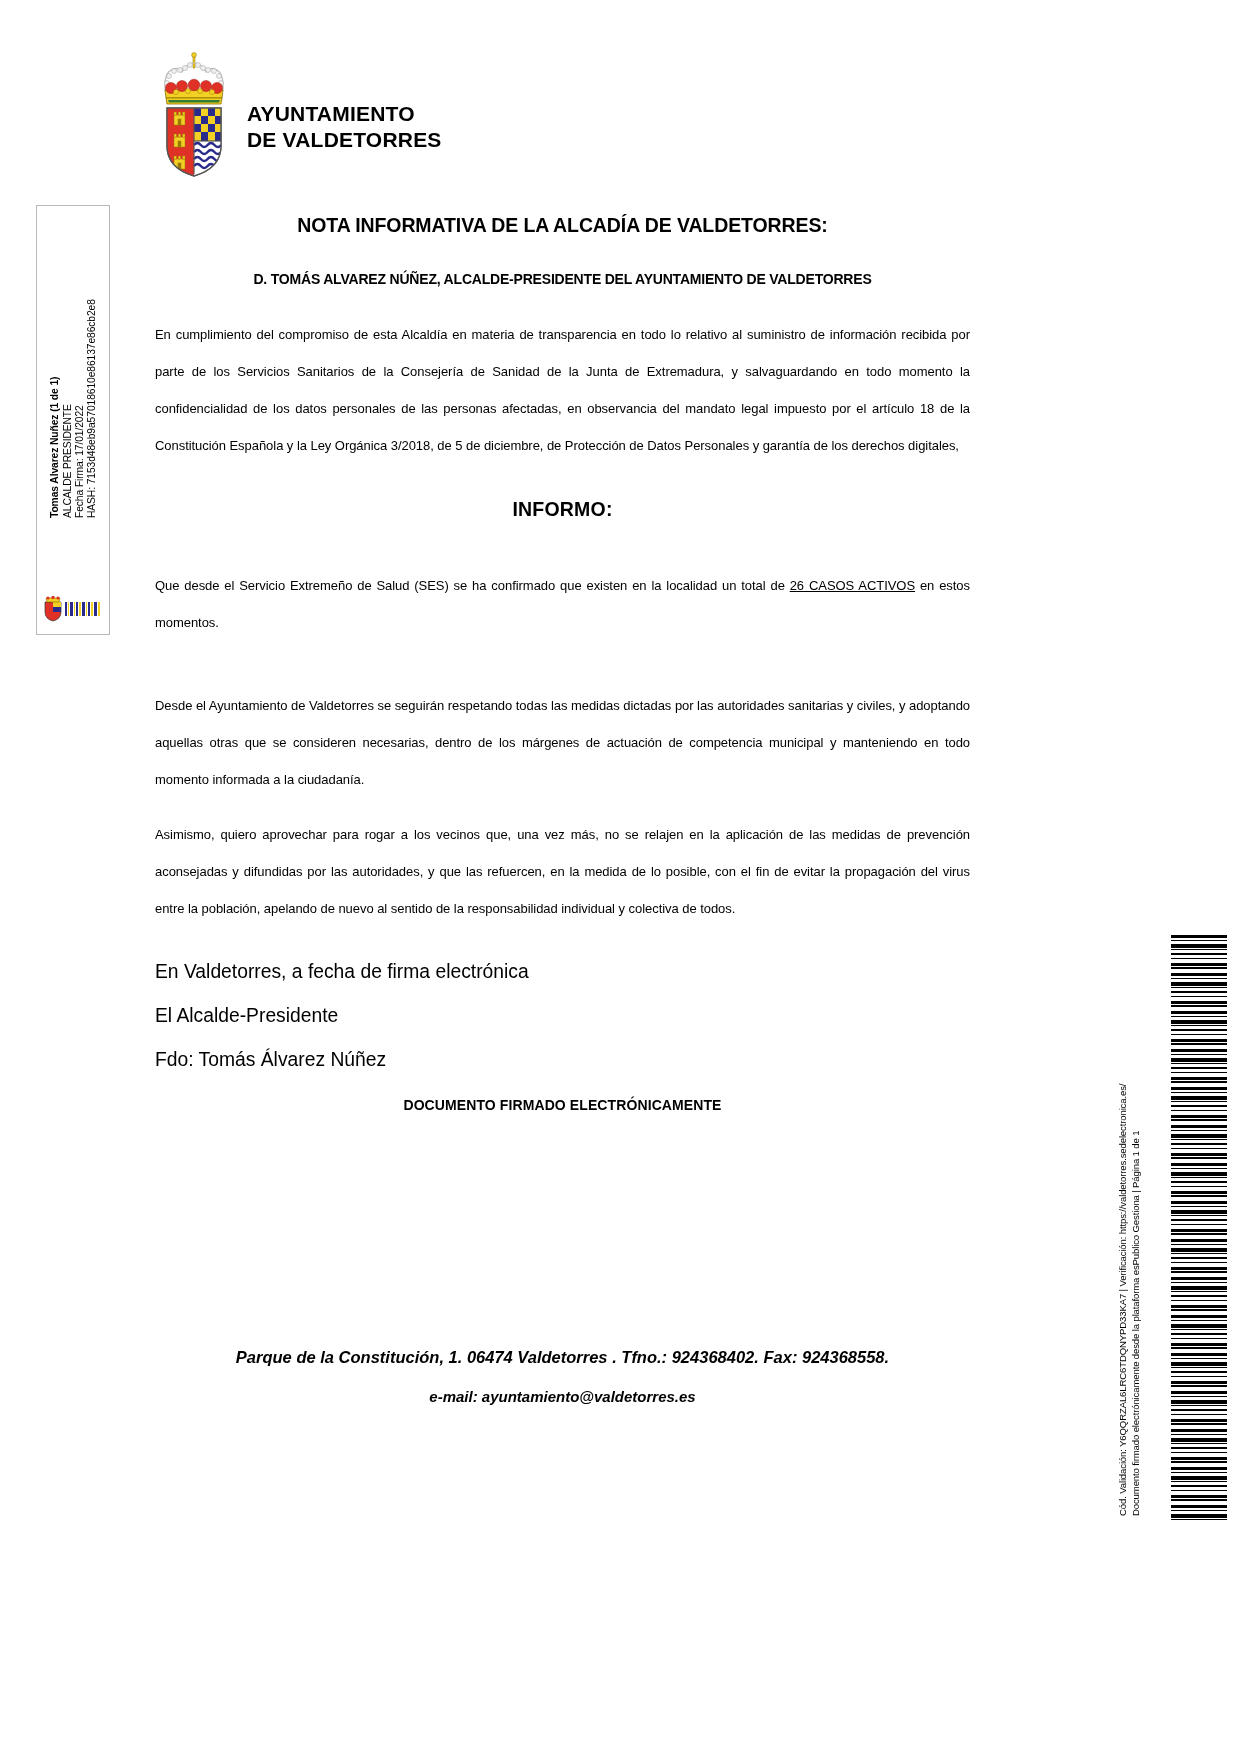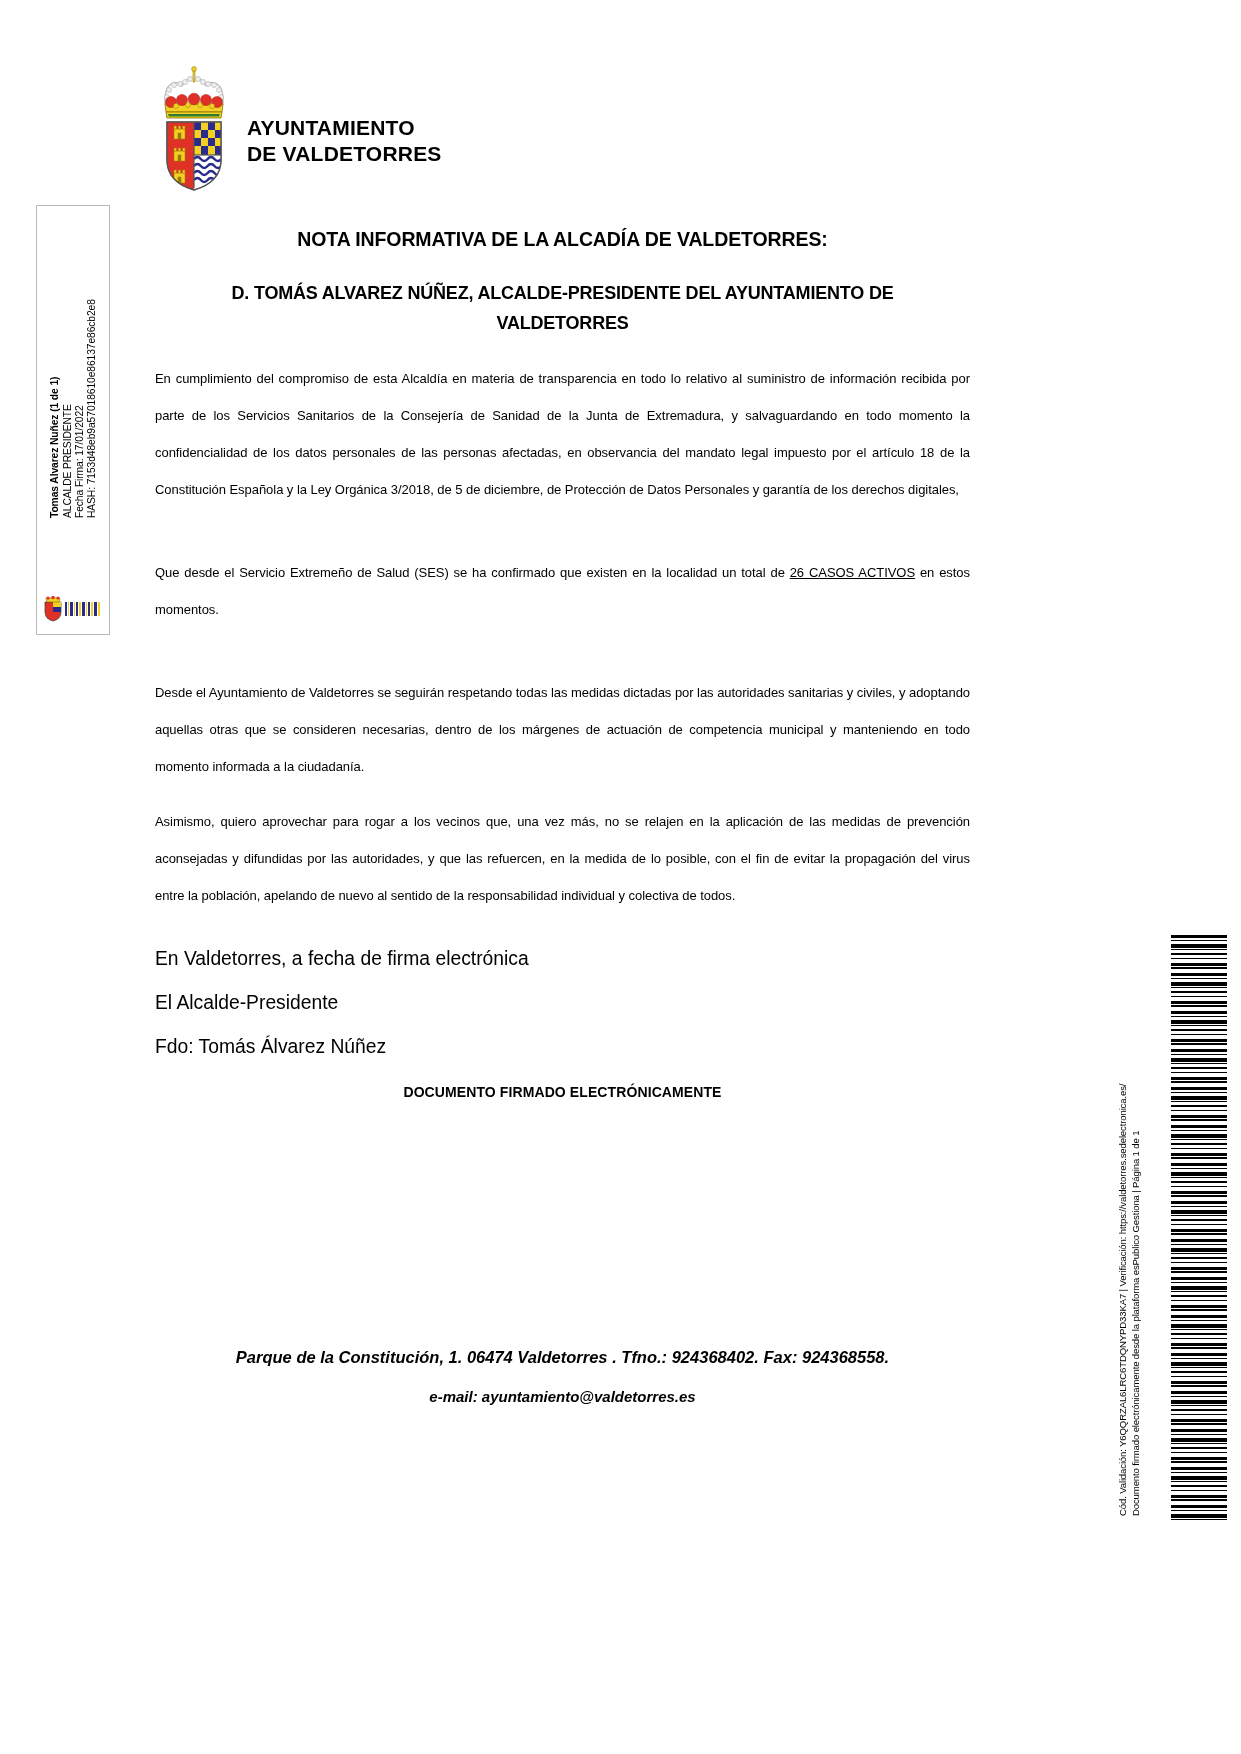--- a/index.html
+++ b/index.html
@@ -103,21 +103,21 @@
     font-size: 9.6px;
     line-height: 12.6px;
     white-space: nowrap;
     letter-spacing: -0.15px;
   }
 
   
   #doc {
     position: absolute;
     left: 155px;
-    top: 16px;
+    top: 2px;
     width: 815px;
   }
 
   #letterhead {
     display: flex;
     align-items: center;
     padding-top: 48px;
     gap: 14px;
   }
   #crest { width: 78px; height: 128px; flex: 0 0 auto; }
@@ -131,21 +131,21 @@
 
   h1.title {
     font-size: 19.5px;
     font-weight: bold;
     text-align: center;
     margin: 34px 0 0 0;
     line-height: 26px;
     letter-spacing: -0.1px;
   }
   h2.subtitle {
-    font-size: 18px;
+    font-size: 14px;
     font-weight: bold;
     text-align: center;
     margin: 26px 0 0 0;
     line-height: 30px;
     letter-spacing: -0.2px;
     padding: 0 28px;
   }
 
   p.para {
     font-size: 13px;
@@ -354,20 +354,21 @@
       <div>DE VALDETORRES</div>
     </div>
   </div>
 
   <h1 class="title">NOTA INFORMATIVA DE LA ALCADÍA DE VALDETORRES:</h1>
 
   <h2 class="subtitle">D. TOMÁS ALVAREZ NÚÑEZ, ALCALDE-PRESIDENTE DEL AYUNTAMIENTO DE VALDETORRES</h2>
 
   <p class="para">En cumplimiento del compromiso de esta Alcaldía en materia de transparencia en todo lo relativo al suministro de información recibida por parte de los Servicios Sanitarios de la Consejería de Sanidad de la Junta de Extremadura, y salvaguardando en todo momento la confidencialidad de los datos personales de las personas afectadas, en observancia del mandato legal impuesto por el artículo 18 de la Constitución Española y la Ley Orgánica 3/2018, de 5 de diciembre, de Protección de Datos Personales y garantía de los derechos digitales,</p>
 
+  <p class="centered-bold">INFORMO:</p>
 
   <p class="para gap"><span>Que desde el Servicio Extremeño de Salud (SES) se ha confirmado que existen en la localidad un total de </span><u class="hilite">26 CASOS ACTIVOS</u><span> en estos momentos.</span></p>
 
   <p class="para gap">Desde el Ayuntamiento de Valdetorres se seguirán respetando todas las medidas dictadas por las autoridades sanitarias y civiles, y adoptando aquellas otras que se consideren necesarias, dentro de los márgenes de actuación de competencia municipal y manteniendo en todo momento informada a la ciudadanía.</p>
 
   <p class="para tight">Asimismo, quiero aprovechar para rogar a los vecinos que, una vez más, no se relajen en la aplicación de las medidas de prevención aconsejadas y difundidas por las autoridades, y que las refuercen, en la medida de lo posible, con el fin de evitar la propagación del virus entre la población, apelando de nuevo al sentido de la responsabilidad individual y colectiva de todos.</p>
 
   <p class="centered sig1">En Valdetorres, a fecha de firma electrónica</p>
   <p class="centered sig2">El Alcalde-Presidente</p>
   <p class="centered sig3">Fdo: Tomás Álvarez Núñez</p>

